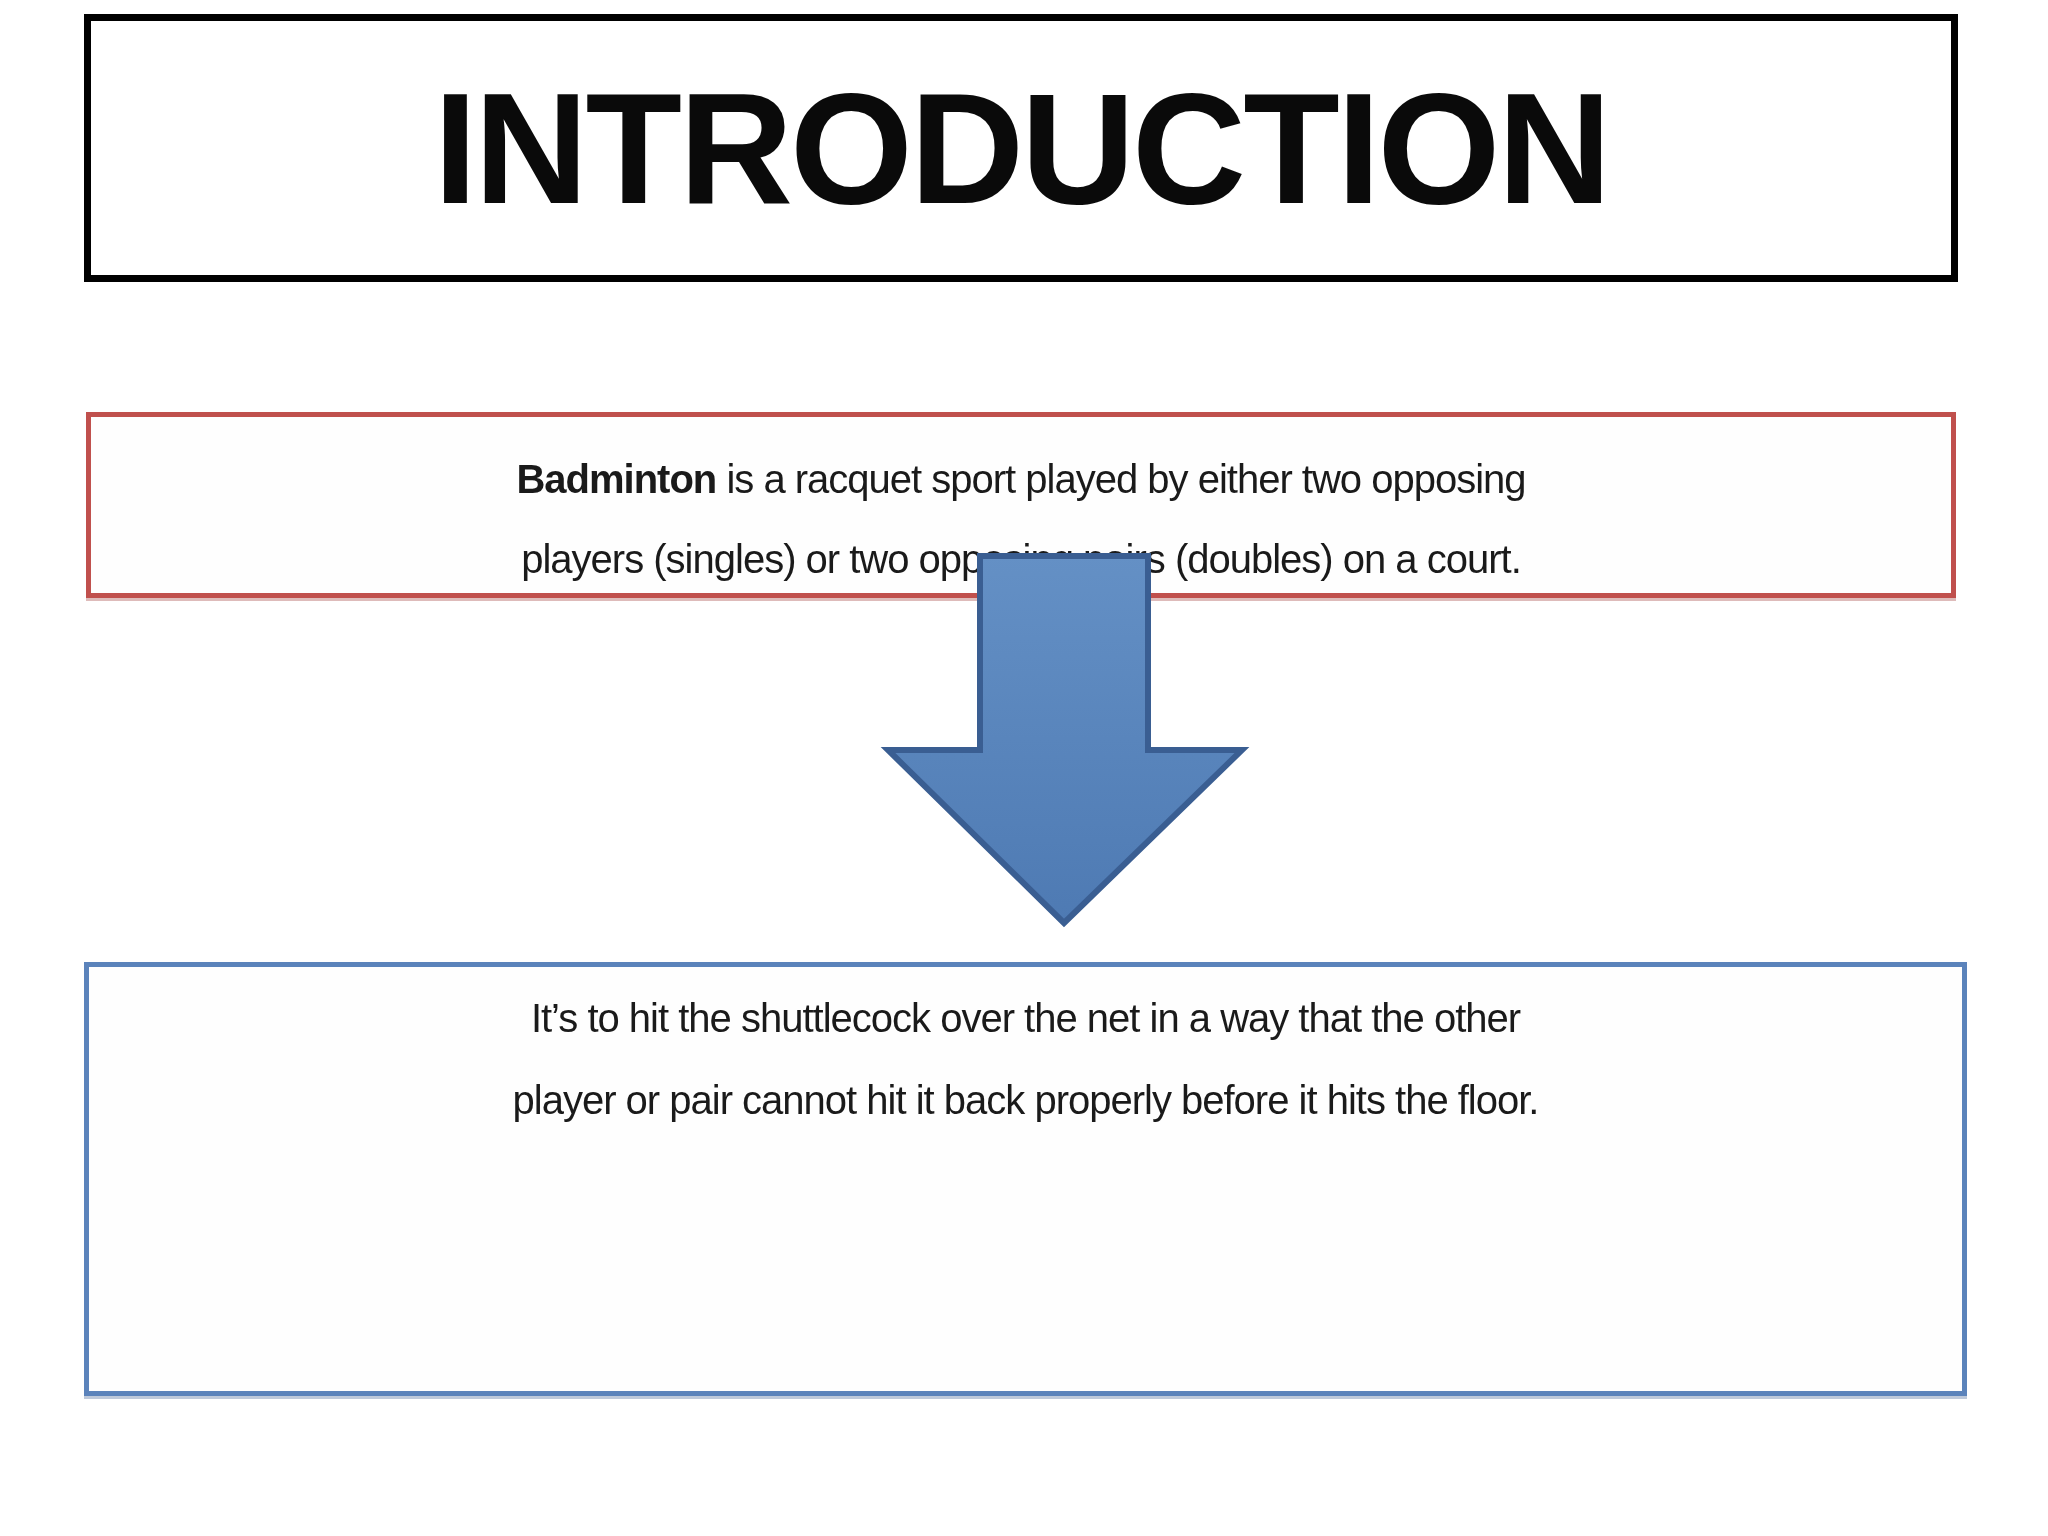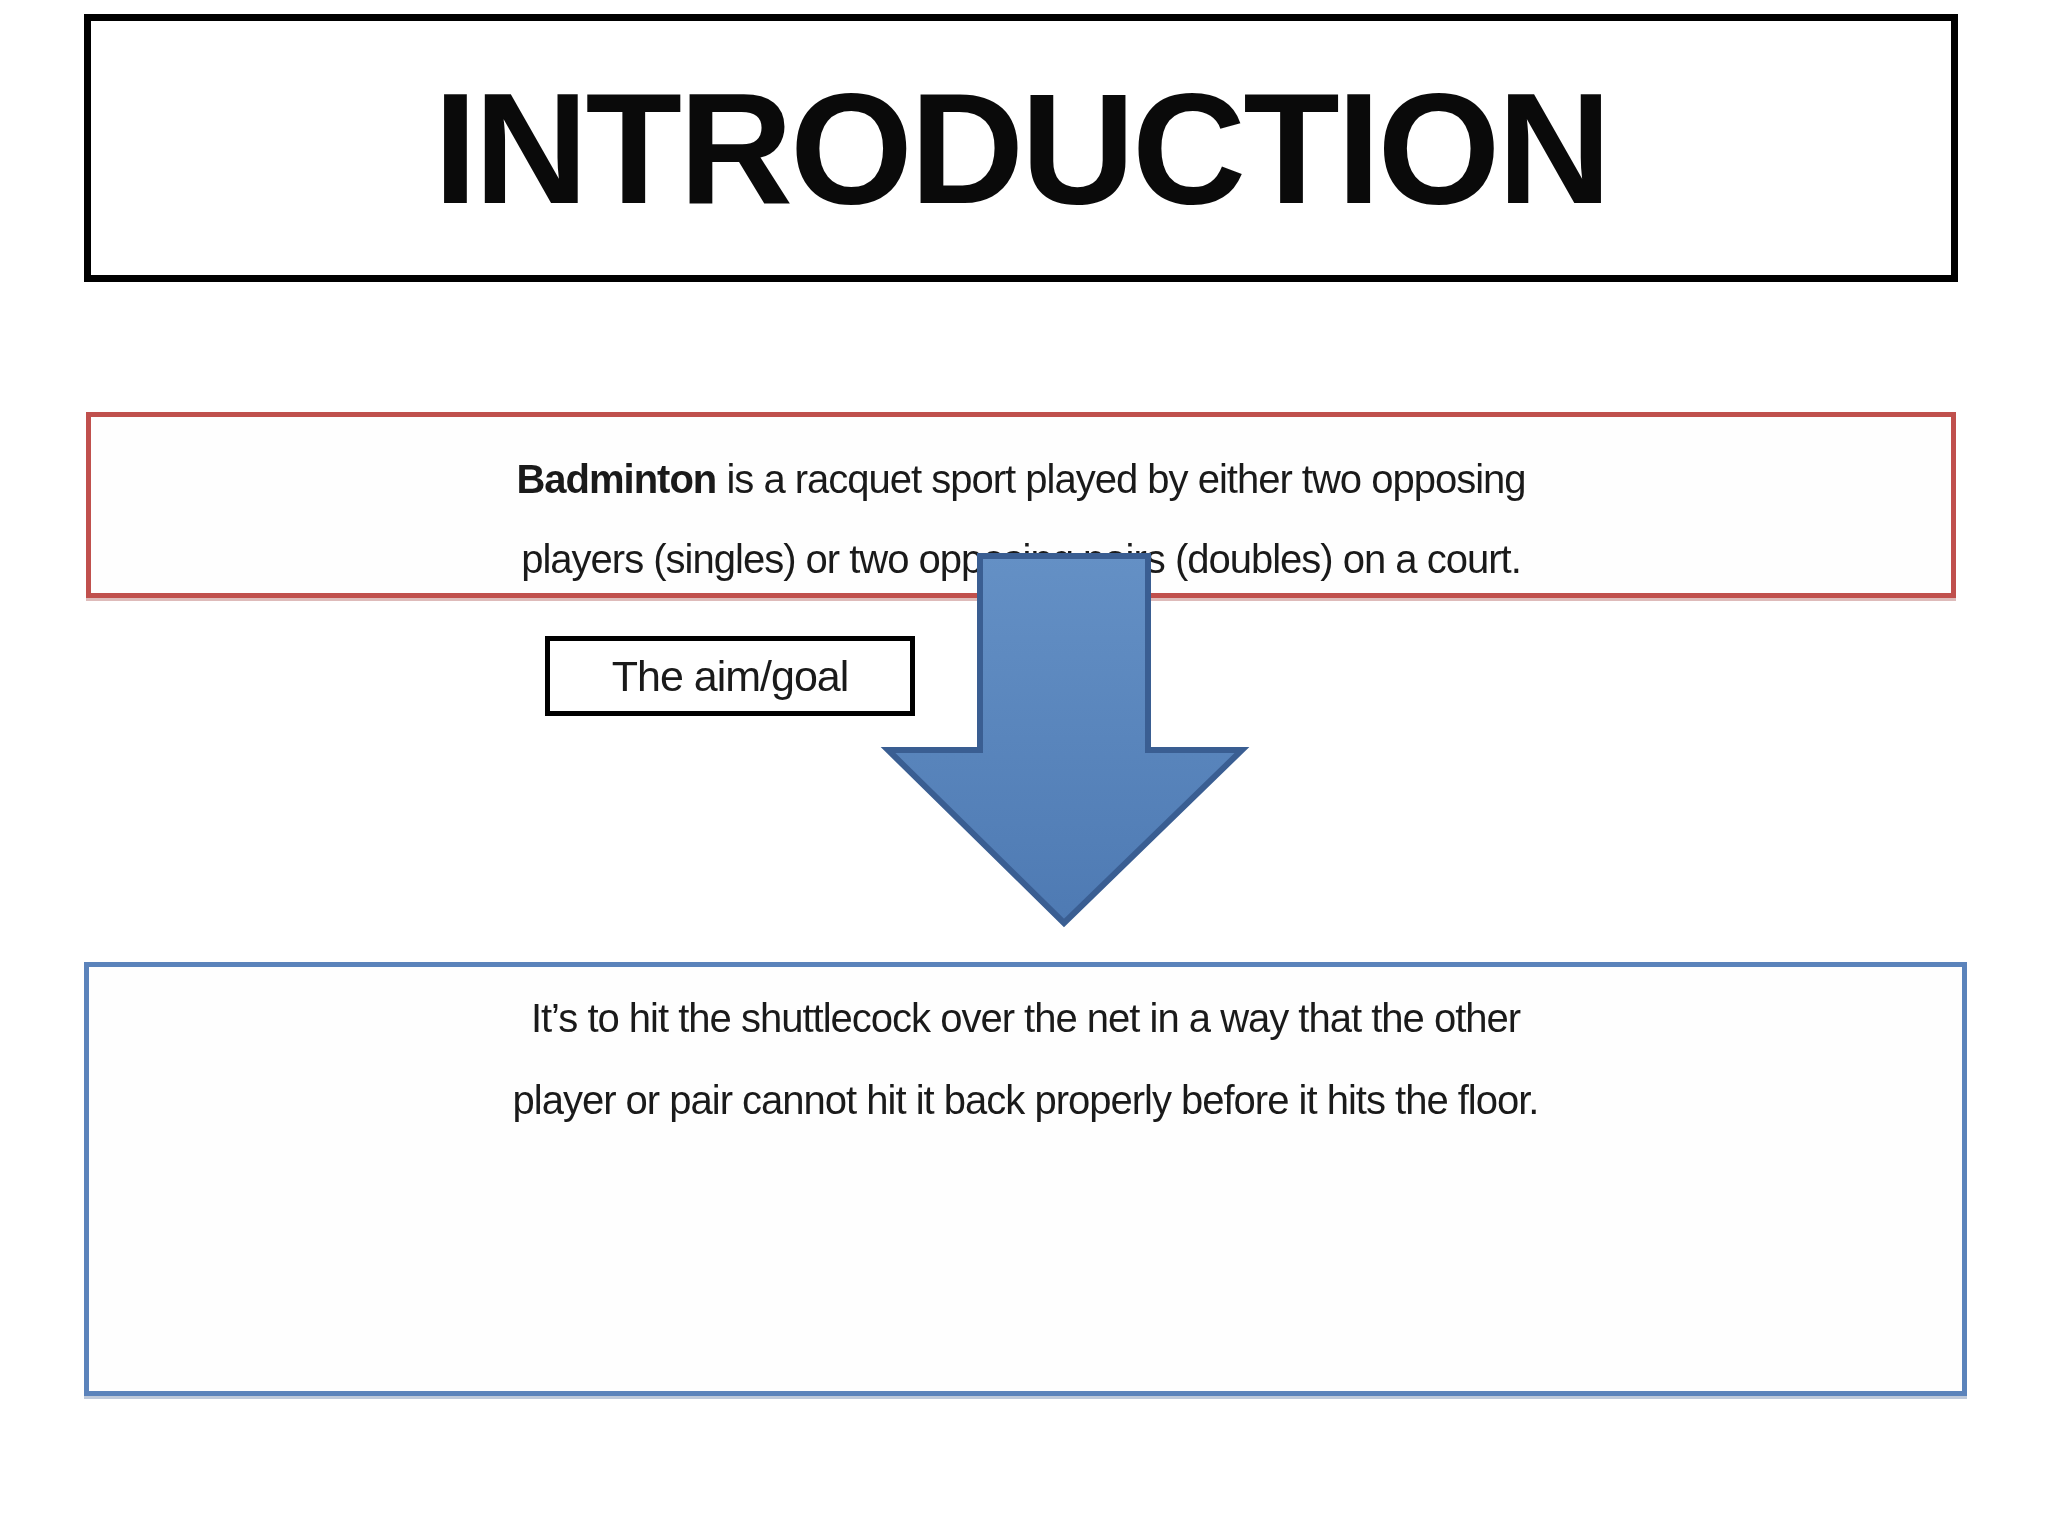--- a/index.html
+++ b/index.html
@@ -127,23 +127,20 @@
 
   <div class="title-box">
     <h1>INTRODUCTION</h1>
   </div>
 
   <div class="intro-box">
     <p><strong>Badminton</strong><span> is a racquet sport played by either two opposing
 players (singles) or two opposing pairs (doubles) on a court.</span></p>
   </div>
 
-  <div class="aim-box">
-    <span>The aim/goal</span>
-  </div>
 
   <svg class="down-arrow" viewBox="0 0 372 376" xmlns="http://www.w3.org/2000/svg">
     <defs>
       <linearGradient id="arrowGrad" x1="0" y1="0" x2="0" y2="1">
         <stop offset="0" stop-color="#6490c5"></stop>
         <stop offset="1" stop-color="#4e7ab3"></stop>
       </linearGradient>
     </defs>
     <polygon points="102,4 270,4 270,198 364,198 186,371 10,198 102,198" fill="url(#arrowGrad)" stroke-width="6" stroke-linejoin="miter" stroke="#3a5e92"></polygon>
   </svg>

